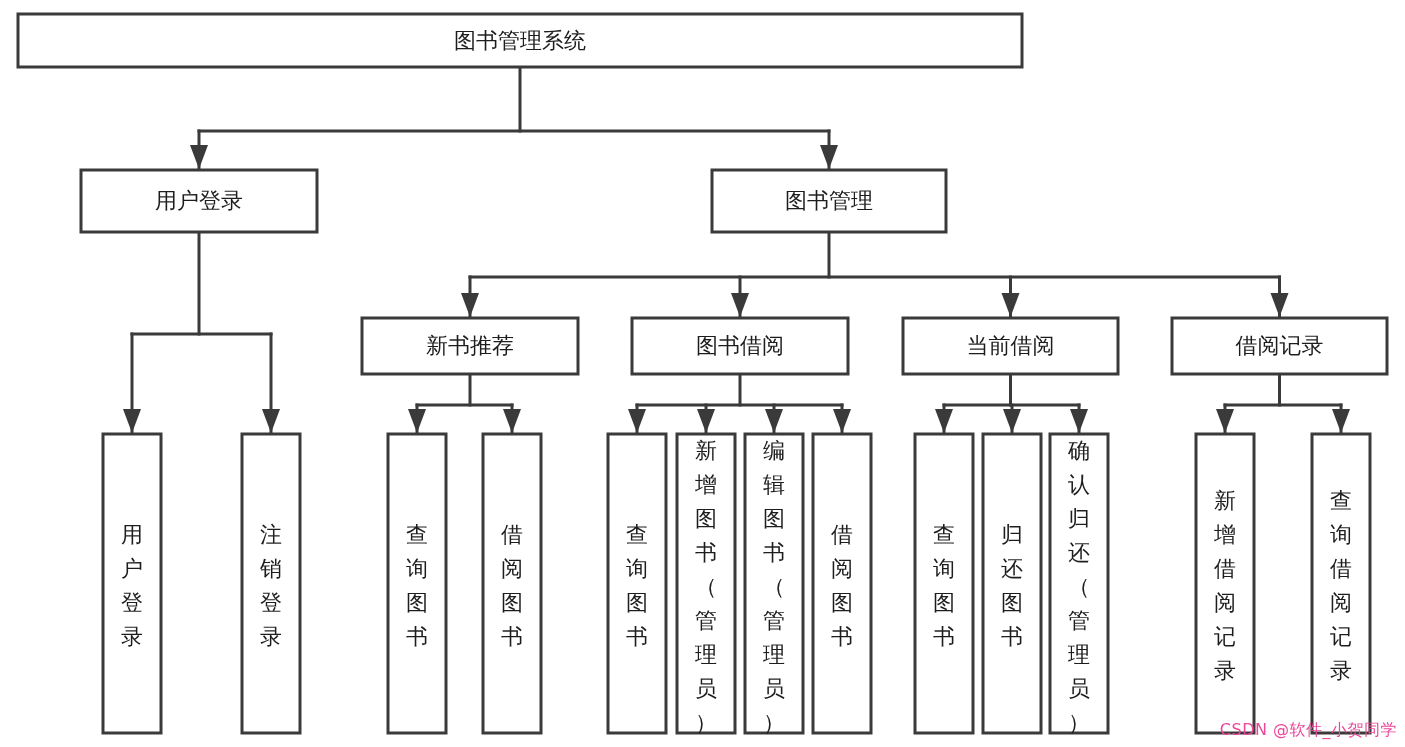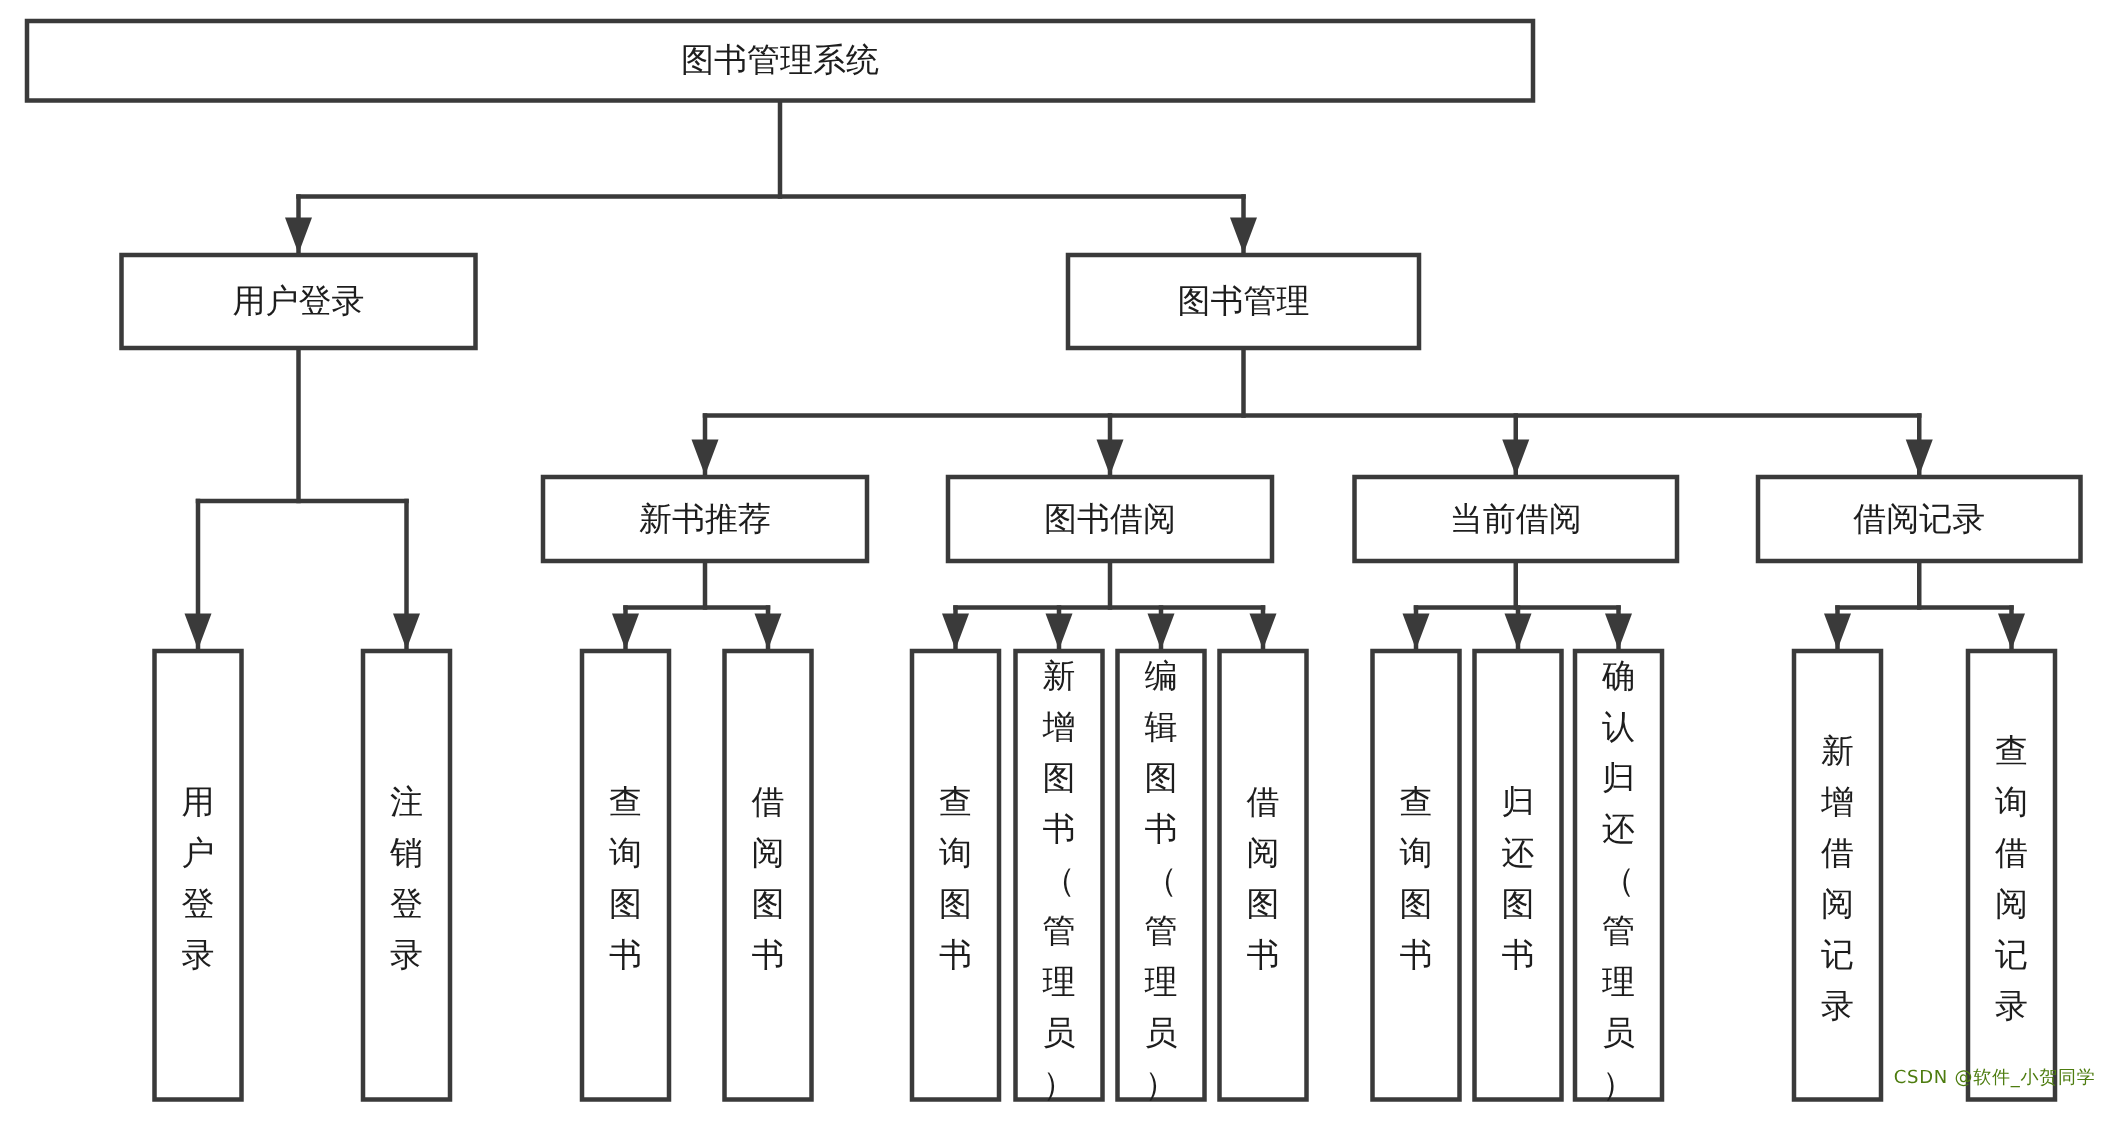--- a/index.html
+++ b/index.html
@@ -49,24 +49,24 @@
   }
   .node-label-v {
     font-family: "DejaVu Sans", "Liberation Sans", sans-serif;
     font-size: 22px;
     fill: #1d1d1d;
     text-anchor: middle;
   }
   .watermark-text {
     position: absolute;
     right: 8px;
-    bottom: 20px;
-    font-family: "DejaVu Sans", "Liberation Sans", sans-serif;
-    font-size: 12px;
-    color: #4d7c0f;
+    bottom: 6px;
+    font-family: "DejaVu Sans", "Liberation Sans", sans-serif;
+    font-size: 16px;
+    color: #ec4899;
     white-space: nowrap;
     letter-spacing: 0.5px;
     user-select: none;
   }
 </style>
 </head>
 <body>
 
 <div id="diagram-root">
   <svg class="diagram-canvas" id="diagram-canvas" viewBox="0 0 1405 747">

